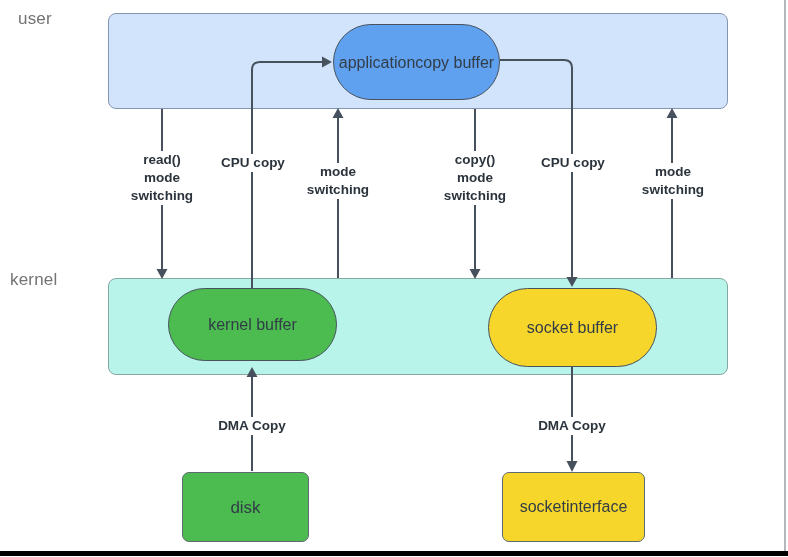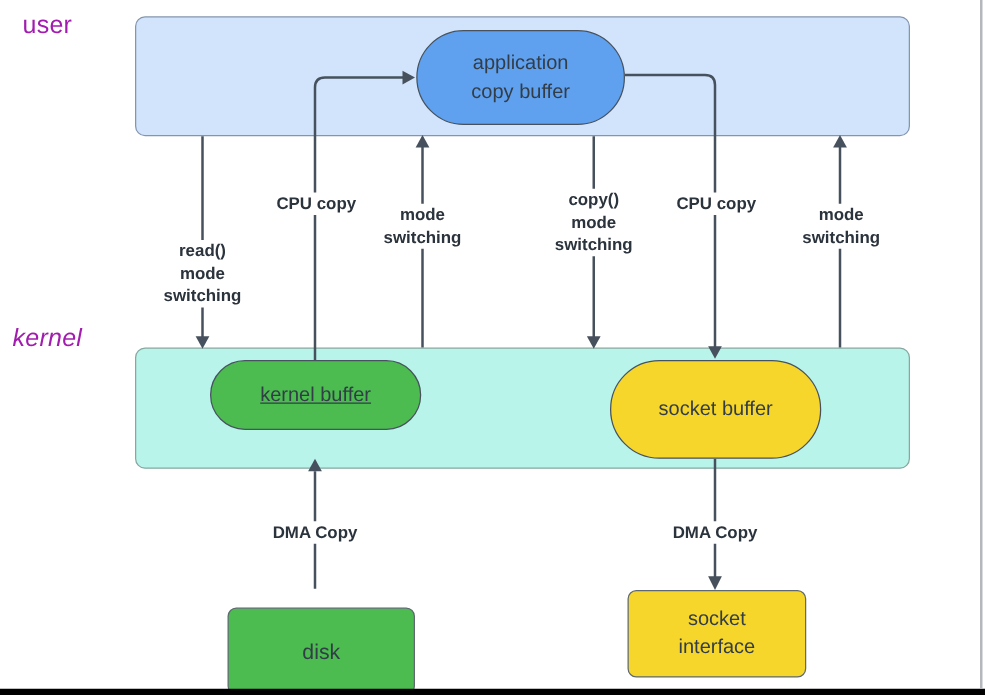--- a/index.html
+++ b/index.html
@@ -6,22 +6,22 @@
   .canvas {
     position: relative;
     width: 788px;
     height: 557px;
     background: #ffffff;
     overflow: hidden;
     font-family: "Liberation Sans", sans-serif;
   }
   .zone-label {
     position: absolute;
-    font-size: 20px;
-    color: #a21caf;
+    font-size: 17px;
+    color: #737373;
     letter-spacing: 0.2px;
   }
   .band {
     position: absolute;
     left: 108px;
     width: 620px;
     height: 96px;
     border-radius: 8px;
     box-sizing: border-box;
     z-index: 1;
@@ -30,52 +30,51 @@
   .band-kernel { top: 278px; height: 97px; background: var(--kernel-band-fill); border: 1.5px solid var(--kernel-band-border); }
 
   svg.arrows { position: absolute; left: 0; top: 0; z-index: 2; }
   svg.arrows path { fill: none; stroke: var(--line); stroke-width: 2; }
   svg.arrows polygon { fill: var(--line); stroke: none; }
 
   .node {
     position: absolute;
     box-sizing: border-box;
     display: flex;
-    flex-direction: column;
     align-items: center;
     justify-content: center;
     text-align: center;
     z-index: 3;
     color: var(--node-text);
     font-size: 16px;
     line-height: 23px;
   }
   .stadium { border-radius: 40px; border: 1.5px solid var(--node-border); }
   .rect    { border-radius: 7px;  border: 1.5px solid #5e6970; }
 
   .node-app    { left: 333px; top: 24px;  width: 167px; height: 76px; background: var(--app-buffer-fill); }
-  .node-kbuf   { left: 168px; top: 288px; width: 169px; height: 56px; background: var(--green-fill); text-decoration: underline; }
+  .node-kbuf   { left: 168px; top: 288px; width: 169px; height: 73px; background: var(--green-fill); }
   .node-sbuf   { left: 488px; top: 288px; width: 169px; height: 79px; background: var(--yellow-fill); align-items: center; }
-  .node-disk   { left: 182px; top: 472px; width: 150px; height: 70px; background: var(--green-fill); font-size: 17px; margin-top: 14px; }
+  .node-disk   { left: 182px; top: 472px; width: 127px; height: 70px; background: var(--green-fill); font-size: 17px; }
   .node-nic    { left: 502px; top: 472px; width: 143px; height: 70px; background: var(--yellow-fill); line-height: 22px; }
 
   .edge-label {
     position: absolute;
     z-index: 4;
     background: #ffffff;
     color: var(--label-text);
     font-weight: 700;
     font-size: 13.5px;
     line-height: 18px;
     text-align: center;
     transform: translateX(-50%);
     padding: 0 2px;
     white-space: nowrap;
   }
-  .lbl-read  { left: 162px; top: 151px; margin-top: 41px; }
+  .lbl-read  { left: 162px; top: 151px; }
   .lbl-cpul  { left: 253px; top: 154px; }
   .lbl-model { left: 338px; top: 163px; }
   .lbl-write { left: 475px; top: 151px; }
   .lbl-cpur  { left: 573px; top: 154px; }
   .lbl-moder { left: 673px; top: 163px; }
   .lbl-dmal  { left: 252px; top: 417px; }
   .lbl-dmar  { left: 572px; top: 417px; }
 
   .frame-bottom {
     position: absolute;
@@ -91,21 +90,21 @@
     background: var(--frame-edge);
     z-index: 5;
   }
 </style>
 </head>
 <body>
 
 <div class="canvas">
 
   <div class="zone-label" style="left:18px; top:9px;">user</div>
-  <div class="zone-label" style="left:10px; top:260px;font-style:italic;">kernel</div>
+  <div class="zone-label" style="left:10px; top:270px;">kernel</div>
 
   <div class="band band-user"></div>
   <div class="band band-kernel"></div>
 
   <svg class="arrows" width="788" height="557" viewBox="0 0 788 557">
 
     <path d="M162,109 V270"></path>
     <polygon points="156.5,269 167.5,269 162,279"></polygon>
 
     <path d="M252,288 V70 Q252,62 260,62 H323"></path>

